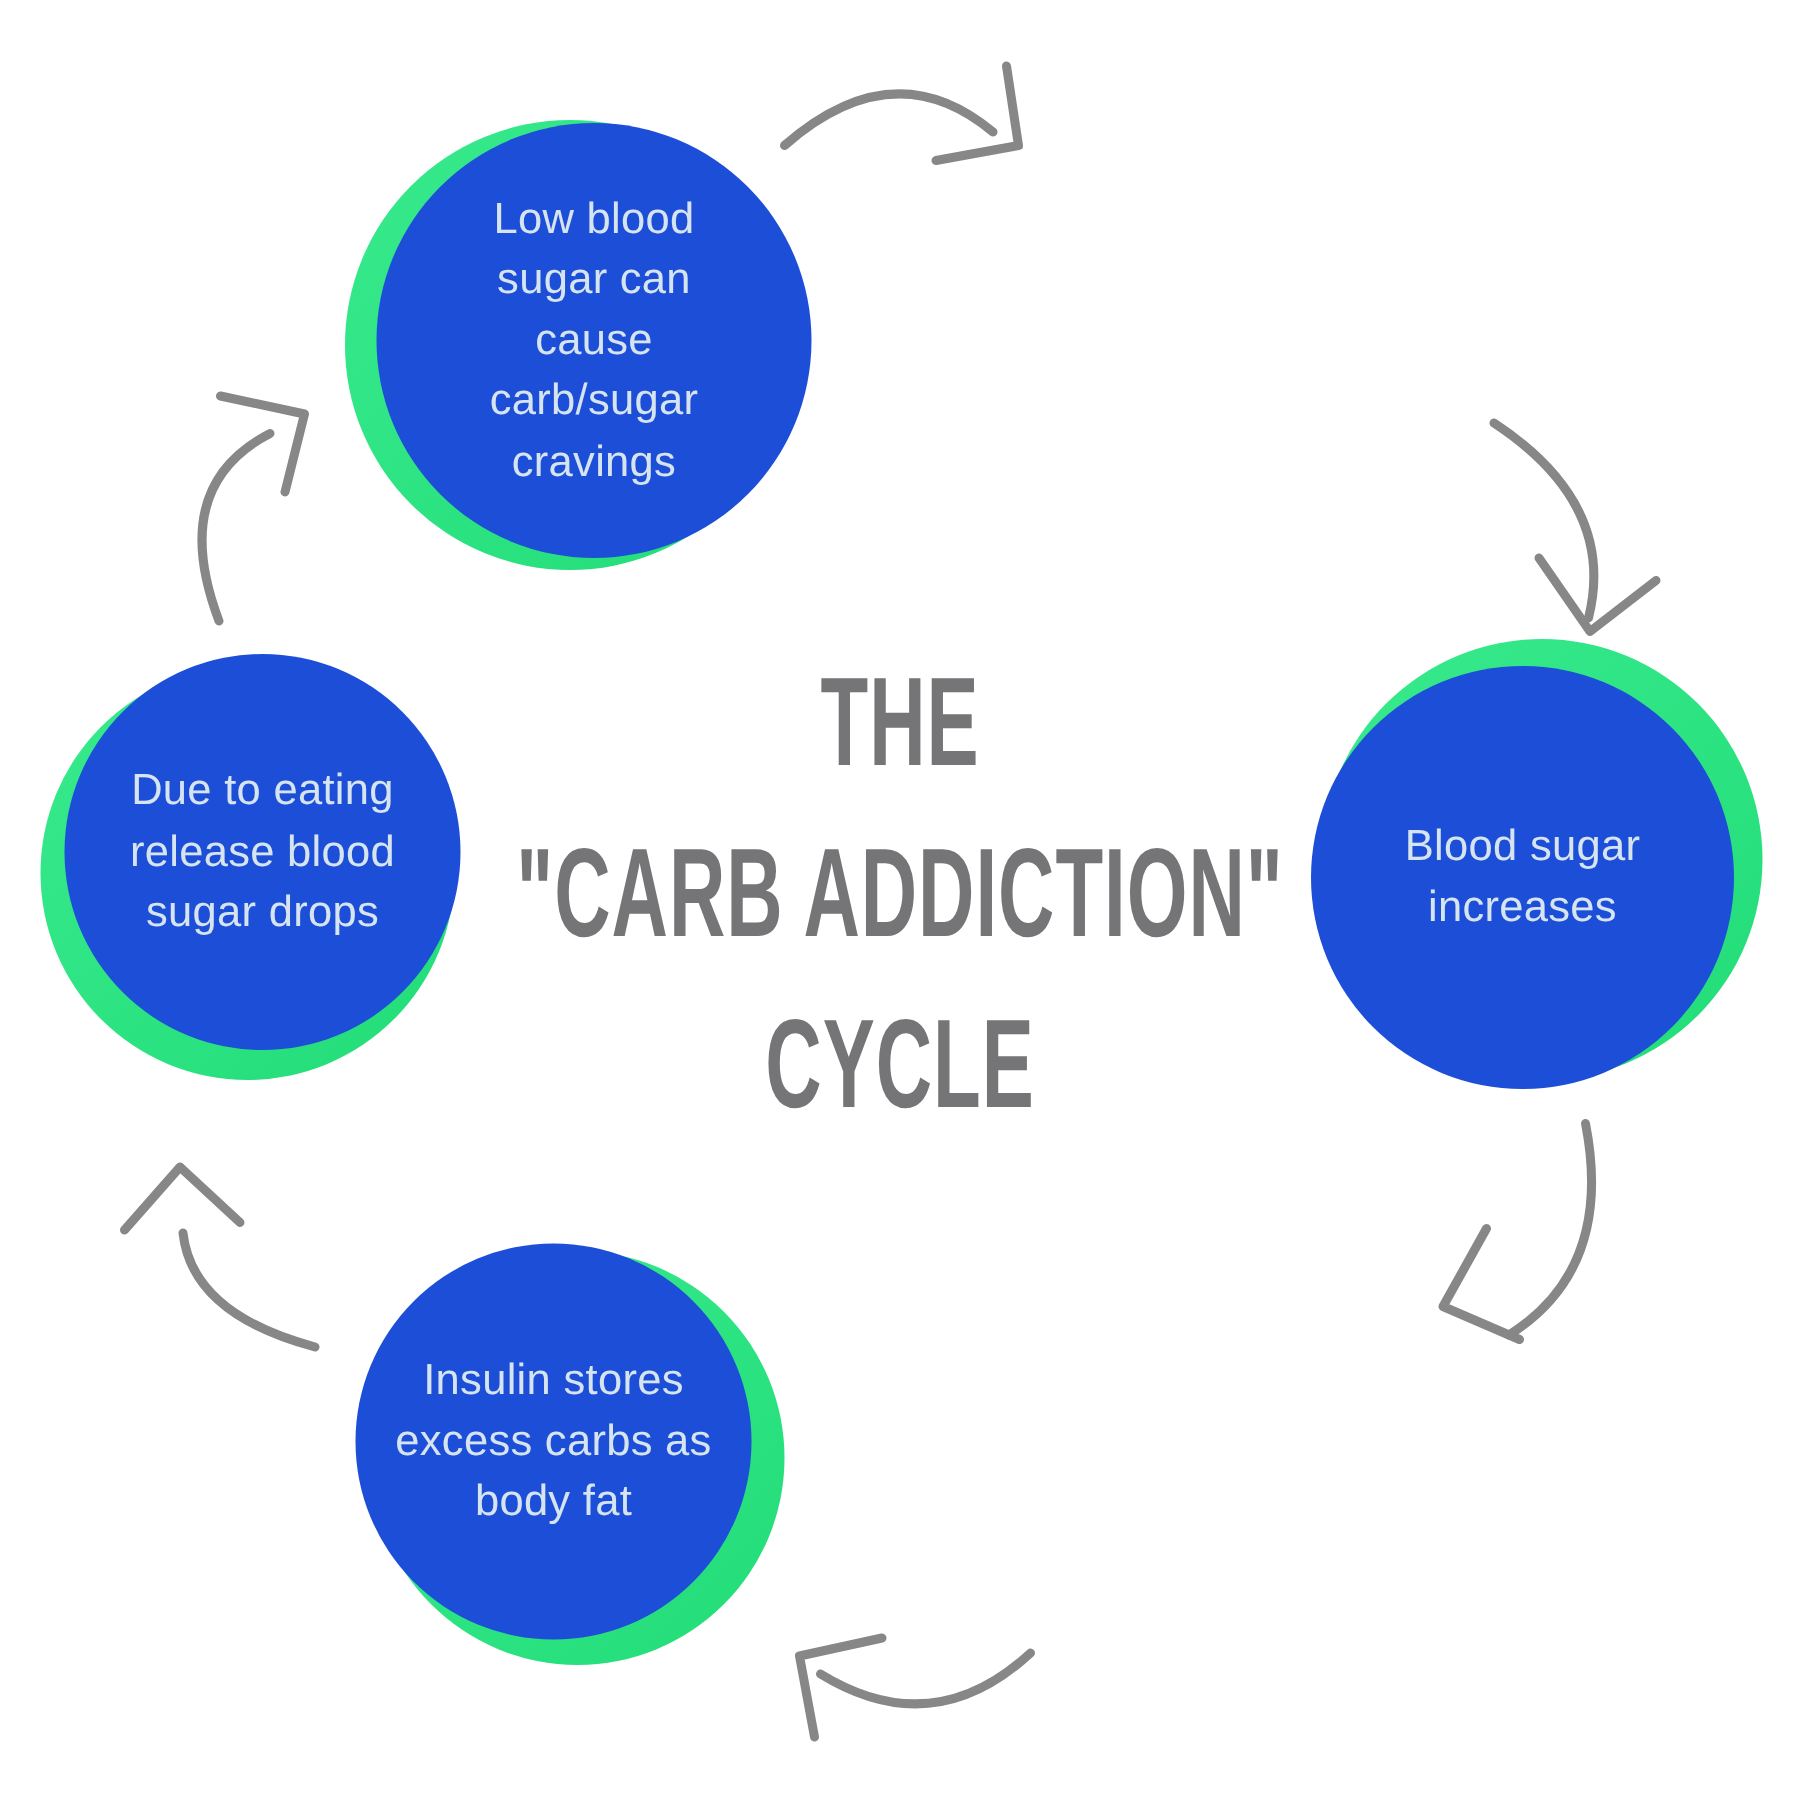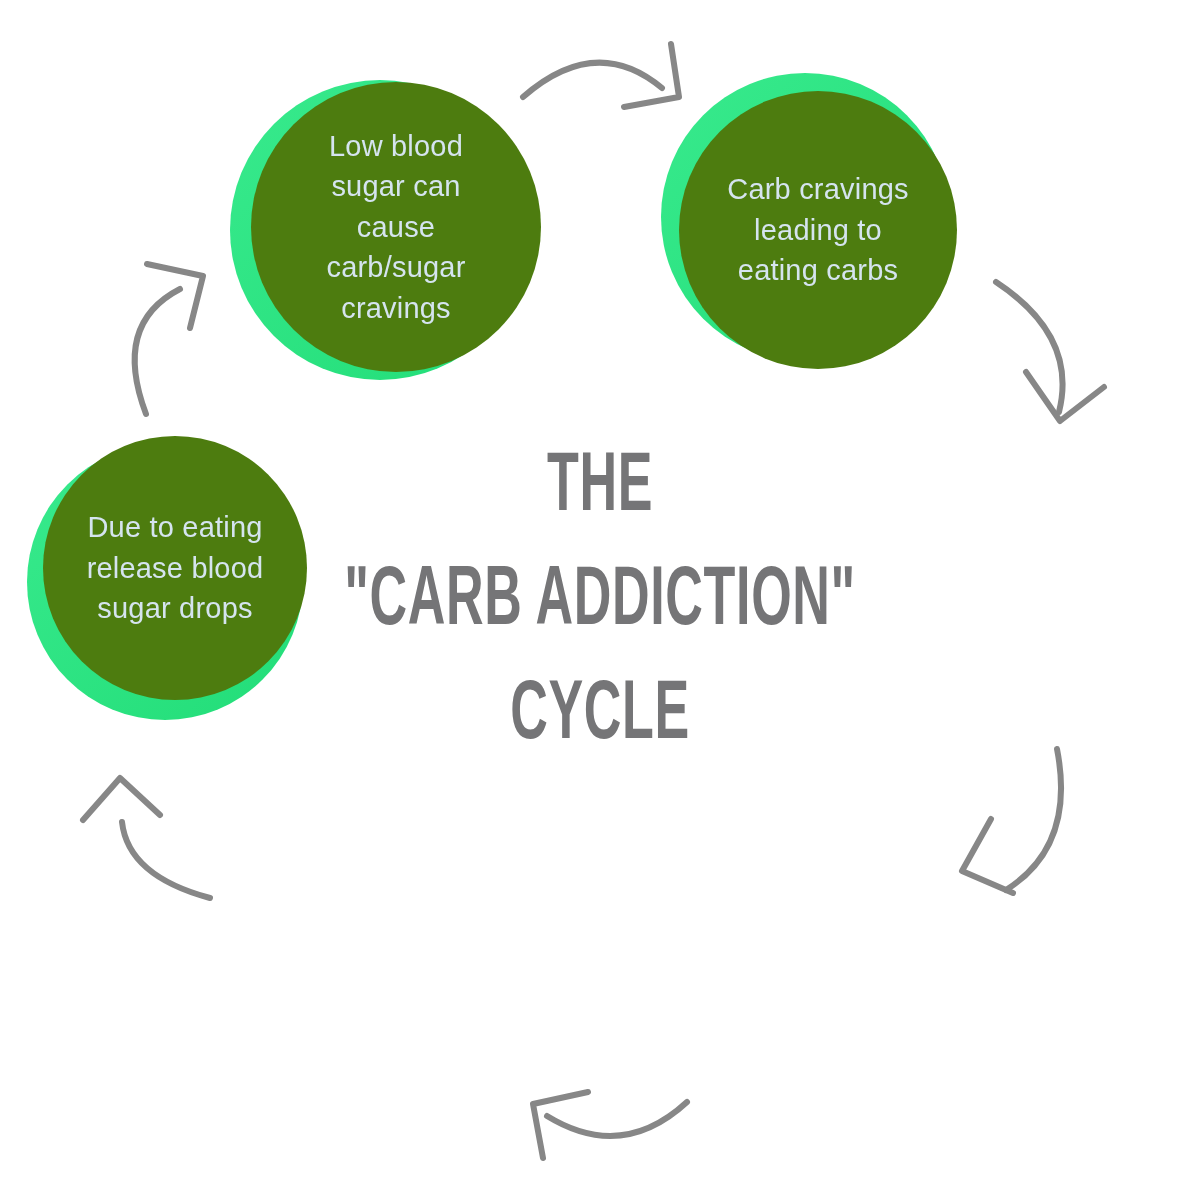--- a/index.html
+++ b/index.html
@@ -18,21 +18,21 @@
     inset:calc(-1 * var(--rg));
     border-radius:50%;
     background:linear-gradient(135deg,#38ea8d,#22dd78);
     transform:translate(var(--rx),var(--ry));
     z-index:1;
   }
   .node .disc{
     position:absolute;
     inset:0;
     border-radius:50%;
-    background:#4d7c0f;
+    background:#1d4ed8;
     z-index:2;
     display:flex;
     align-items:center;
     justify-content:center;
     text-align:center;
   }
   .node .label{
     color:#d5e4ef;
     font-size:29px;
     line-height:1.4;
@@ -112,31 +112,38 @@
     <div class="ring"></div>
     <div class="disc">
       <span class="label">Low blood
 sugar can
 cause
 carb/sugar
 cravings</span>
     </div>
   </div>
 
-  <div class="node n2">
+
+  <div class="node n3">
     <div class="ring"></div>
     <div class="disc">
-      <span class="label">Carb cravings
-leading to
-eating carbs</span>
+      <span class="label">Blood sugar
+increases</span>
     </div>
   </div>
 
 
-
+  <div class="node n5">
+    <div class="ring"></div>
+    <div class="disc">
+      <span class="label">Insulin stores
+excess carbs as
+body fat</span>
+    </div>
+  </div>
 
   <div class="node n6">
     <div class="ring"></div>
     <div class="disc">
       <span class="label">Due to eating
 release blood
 sugar drops</span>
     </div>
   </div>
 

